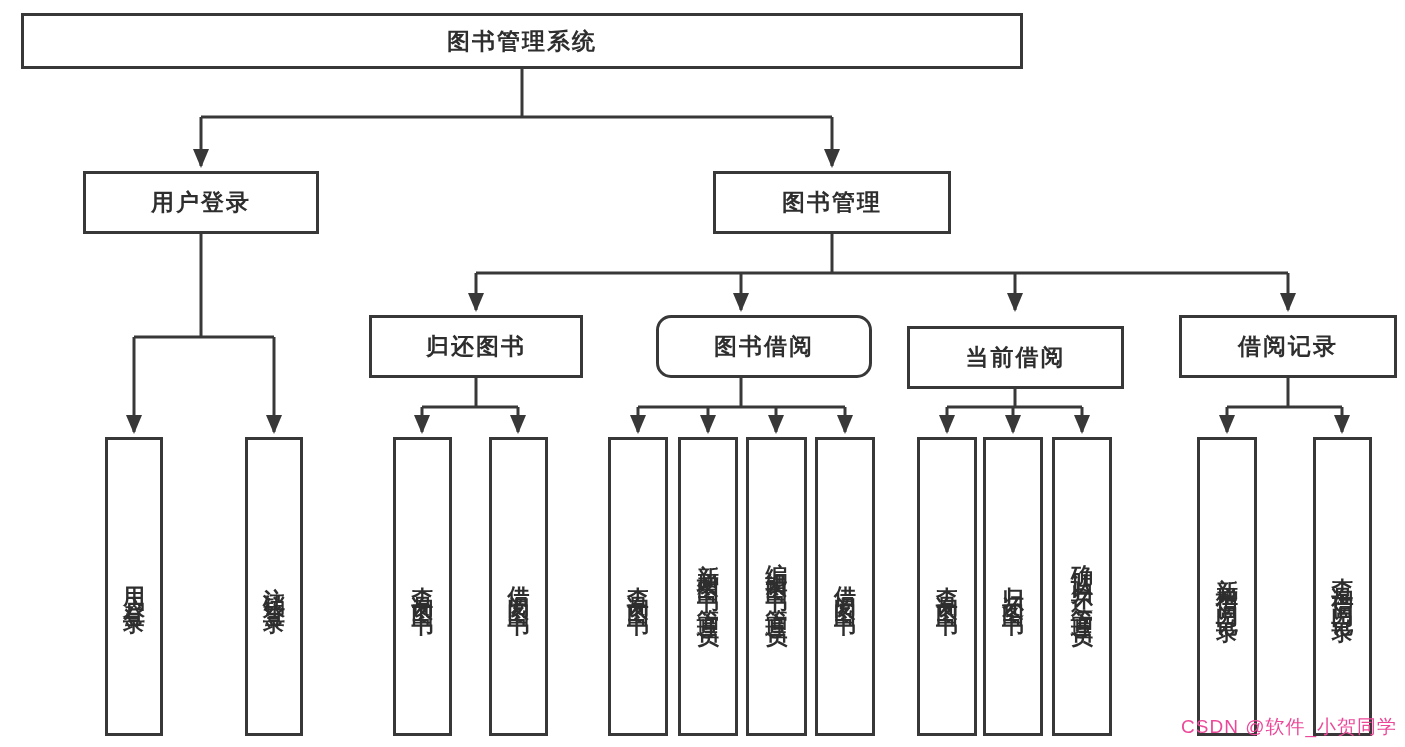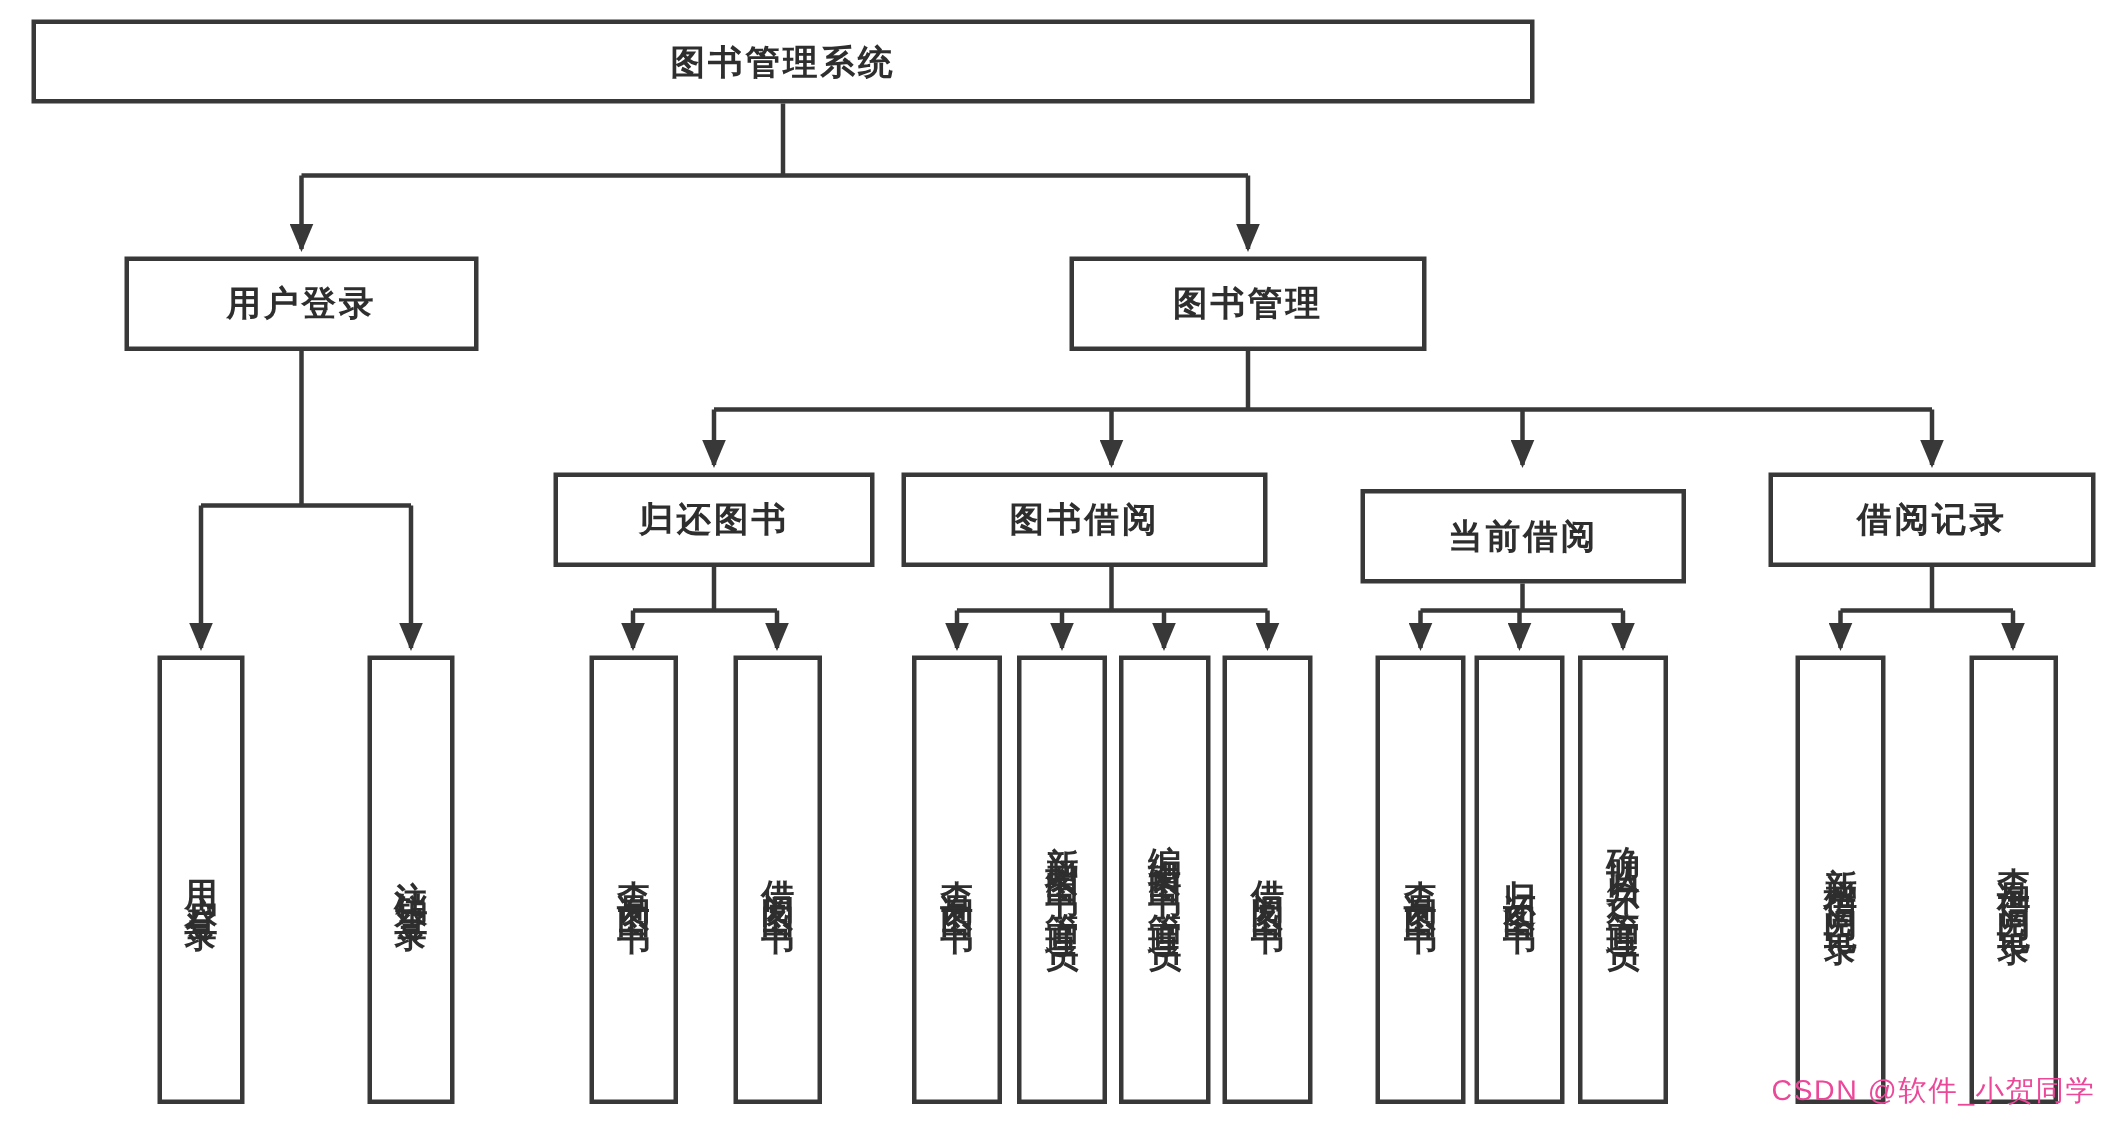--- a/index.html
+++ b/index.html
@@ -119,21 +119,21 @@
   <div class="node h" style="left:83px; top:171px; width:236px; height:63px;">
     <span>用户登录</span>
   </div>
   <div class="node h" style="left:713px; top:171px; width:238px; height:63px;align-items:center;">
     <span>图书管理</span>
   </div>
 
   <div class="node h" style="left:369px; top:315px; width:214px; height:63px;">
     <span>归还图书</span>
   </div>
-  <div class="node h" style="left:601px; top:315px; width:244px; height:63px;">
+  <div class="node h" style="left:656px; top:315px; width:216px; height:63px;border-radius:15px;">
     <span>图书借阅</span>
   </div>
   <div class="node h" style="left:907px; top:326px; width:217px; height:63px;">
     <span>当前借阅</span>
   </div>
   <div class="node h" style="left:1179px; top:315px; width:218px; height:63px;">
     <span>借阅记录</span>
   </div>
 
   <div class="node v" style="left:105px; top:437px; width:58px; height:299px;">

